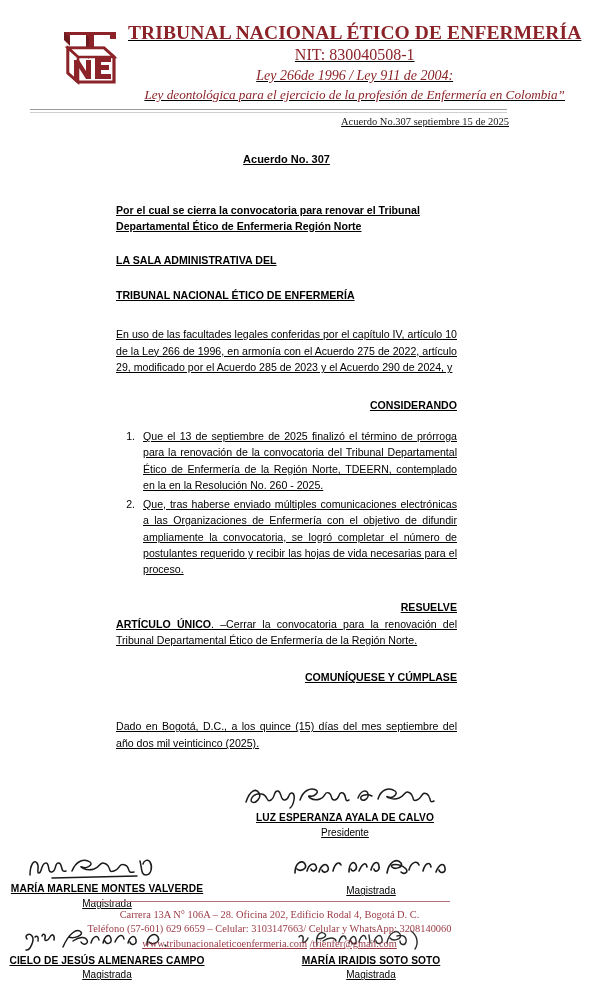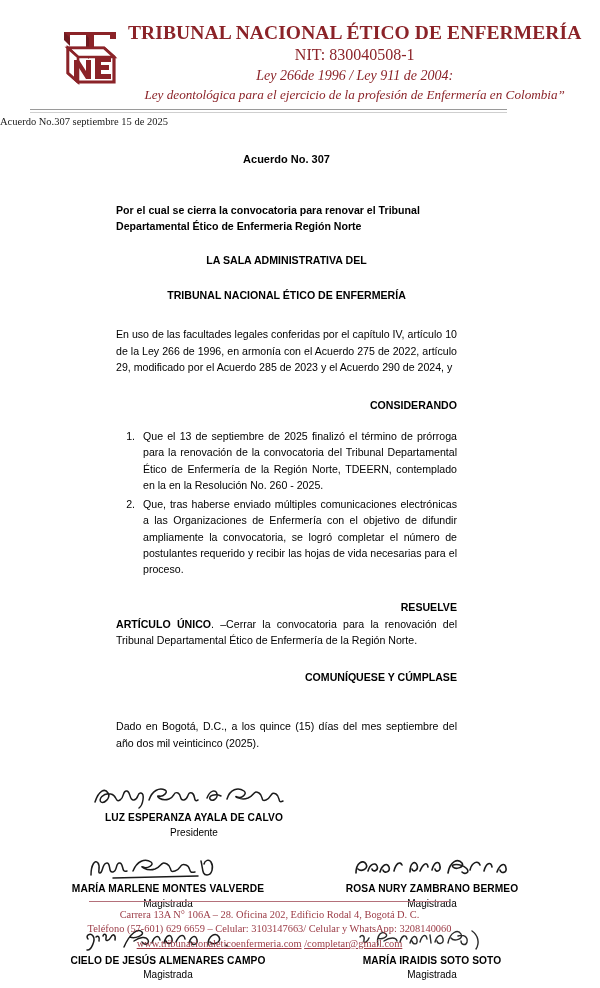--- a/index.html
+++ b/index.html
@@ -13,20 +13,21 @@
     font-family: "Liberation Sans", sans-serif;
     color: #000000;
     position: relative;
     overflow: hidden;
   }
   .page {
     width: 535px;
     height: 988px;
     position: relative;
     box-sizing: border-box;
+    text-decoration: underline;
   }
 
   
   .header {
     display: flex;
     align-items: flex-start;
     padding: 22px 38px 0 58px;
   }
   .logo {
     width: 66px;
@@ -75,20 +76,21 @@
   .header-rule {
     margin: 6px 28px 0 30px;
     border-top: 1px solid #9a9a9a;
     height: 2px;
     border-bottom: 1px solid #cfcfcf;
   }
   .acuerdo-ref {
     font-family: "Liberation Serif", serif;
     font-size: 10.5px;
     color: #1a1a1a;
+    text-align: right;
     padding: 3px 26px 0 0;
   }
 
   
   .content {
     padding: 0 78px 0 116px;
     font-size: 10.6px;
     line-height: 1.5;
   }
   .doc-number {
@@ -98,21 +100,20 @@
     margin-top: 24px;
   }
   .doc-subject {
     text-align: left;
     font-weight: bold;
     font-size: 10.6px;
     margin-top: 36px;
     line-height: 1.45;
   }
   .center-bold {
-    text-align: center;
     font-weight: bold;
     font-size: 10.6px;
     margin-top: 19px;
   }
   .para {
     text-align: justify;
     margin-top: 22px;
     font-size: 10.6px;
     line-height: 1.58;
   }
@@ -152,21 +153,21 @@
     line-height: 1.6;
   }
 
   
   .sig-area {
     margin-top: 16px;
     padding: 0 40px 0 44px;
   }
   .sig-row {
     display: flex;
-    justify-content: flex-start;
+    justify-content: flex-end;
     gap: 16px;
   }
   .sig-row.single { }
   .sig-block {
     flex: 0 0 248px;
     text-align: center;
     margin-top: 14px;
   }
   .sig-block.solo { flex: 0 0 300px; }
   .sig-ink {
@@ -313,21 +314,20 @@
       <div class="sig-block">
         <div class="sig-ink">
           <svg width="165" height="32" viewBox="0 0 165 32">
             <g fill="none" stroke="#1b1b1b" stroke-width="1.6" stroke-linecap="round">
               <path d="M6 22 C6 12, 13 8, 16 13 C19 18, 11 21, 8 18 M18 20 C20 13, 25 11, 27 15 C29 19, 23 22, 22 18 M30 21 C32 14, 37 11, 39 16 C41 21, 34 23, 33 19 M44 20 C46 12, 50 10, 52 14"></path>
               <path d="M60 21 C60 12, 65 9, 67 14 C69 19, 63 22, 62 18 M70 20 C73 13, 77 10, 78 16 M82 19 C84 11, 89 9, 90 15 C91 20, 86 22, 85 18"></path>
               <path d="M98 22 C100 10, 108 7, 112 12 C115 16, 106 19, 103 16 C100 13, 110 12, 116 17 C121 21, 115 24, 112 21 M120 19 C122 11, 128 9, 130 14 M134 20 C136 12, 141 10, 142 16 M147 21 C150 13, 155 11, 156 17 C157 22, 151 23, 150 19"></path>
             </g>
           </svg>
         </div>
-        <div class="sig-name">ROSA NURY ZAMBRANO BERMEO</div>
         <div class="sig-role">Magistrada</div>
       </div>
     </div>
 
     <div class="sig-row">
       <div class="sig-block">
         <div class="sig-ink">
           <svg width="180" height="32" viewBox="0 0 180 32">
             <g fill="none" stroke="#1b1b1b" stroke-width="1.5" stroke-linecap="round">
               <path d="M10 16 C7 13, 12 9, 15 13 C18 17, 13 28, 9 27 M18 14 C20 12, 22 14, 21 18 M25 13 C26 10, 29 11, 28 15 C27 19, 31 18, 33 14 C35 10, 38 12, 37 17"></path>
@@ -359,17 +359,17 @@
       
       
     </div>
   </div>
 
   <div class="footer">
     <div class="footer-rule"></div>
     <div class="footer-text">
       <div class="footer-line">Carrera 13A N° 106A – 28. Oficina 202, Edificio Rodal 4, Bogotá D. C.</div>
       <div class="footer-line">Teléfono (57-601) 629 6659 – Celular: 3103147663/ Celular y WhatsApp: 3208140060</div>
-      <div class="footer-line"><span class="footer-link">www.tribunacionaleticoenfermeria.com</span> <span class="footer-link">/completar@gmail.com</span></div>
+      <div class="footer-line"><span class="footer-link">www.tribunacionaleticoenfermeria.com</span> <span class="footer-link">/trienfer@gmail.com</span></div>
     </div>
   </div>
 
 </div>
 
 </body></html>

